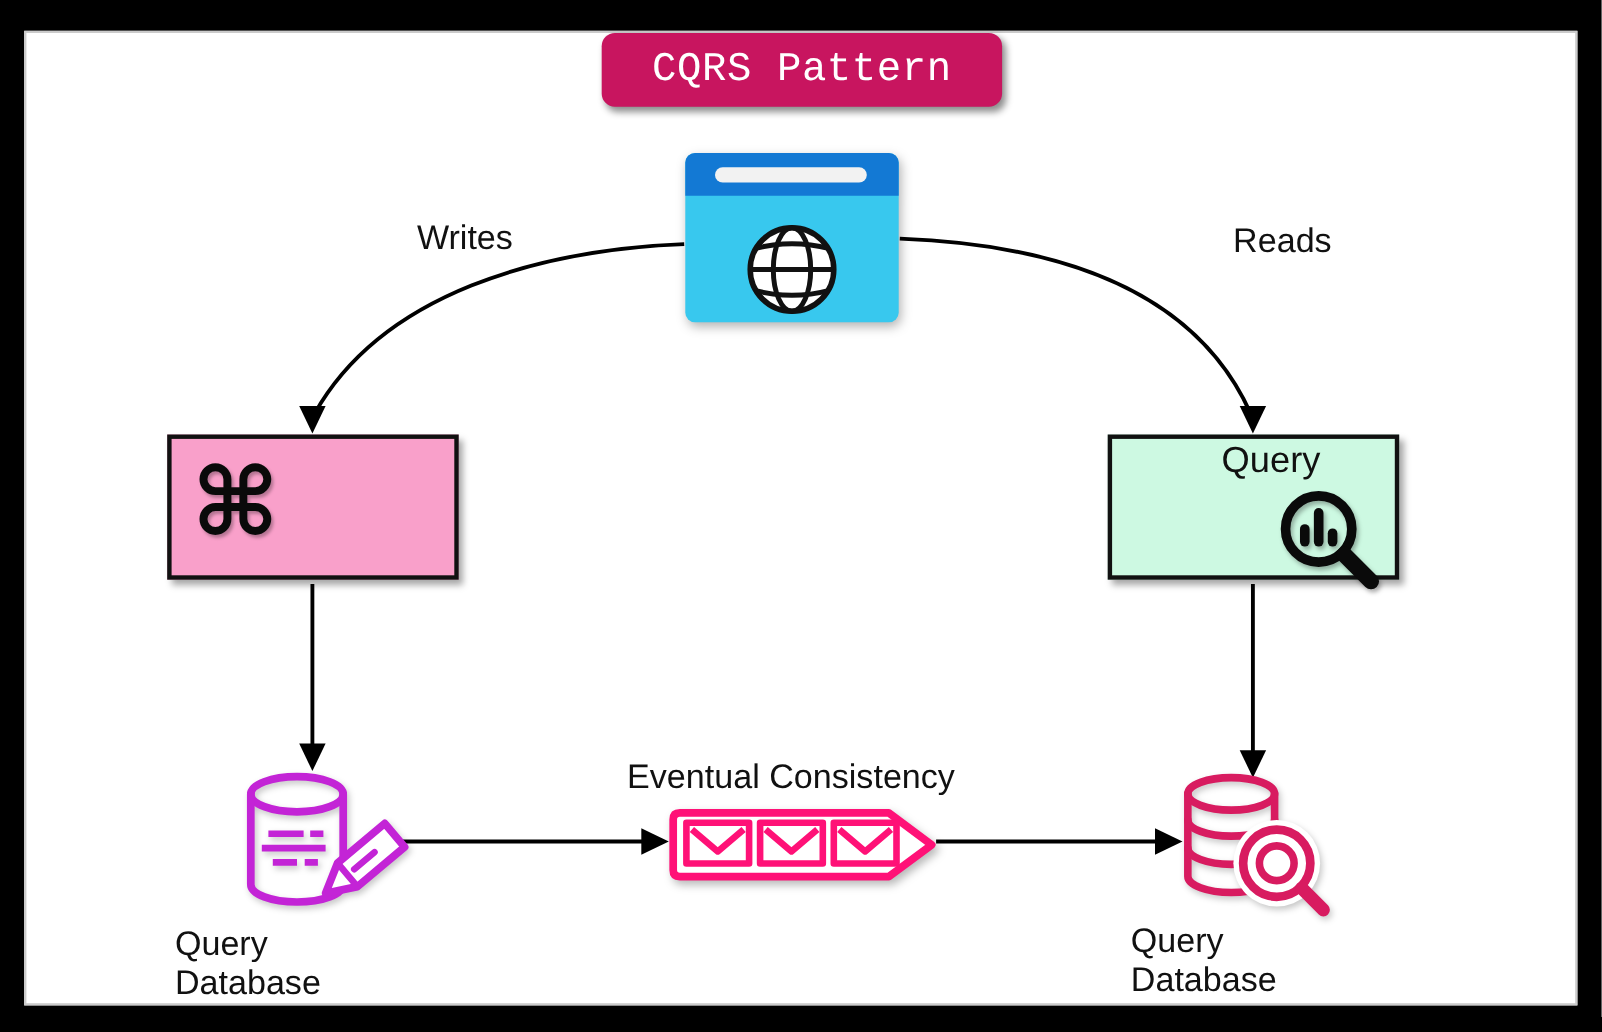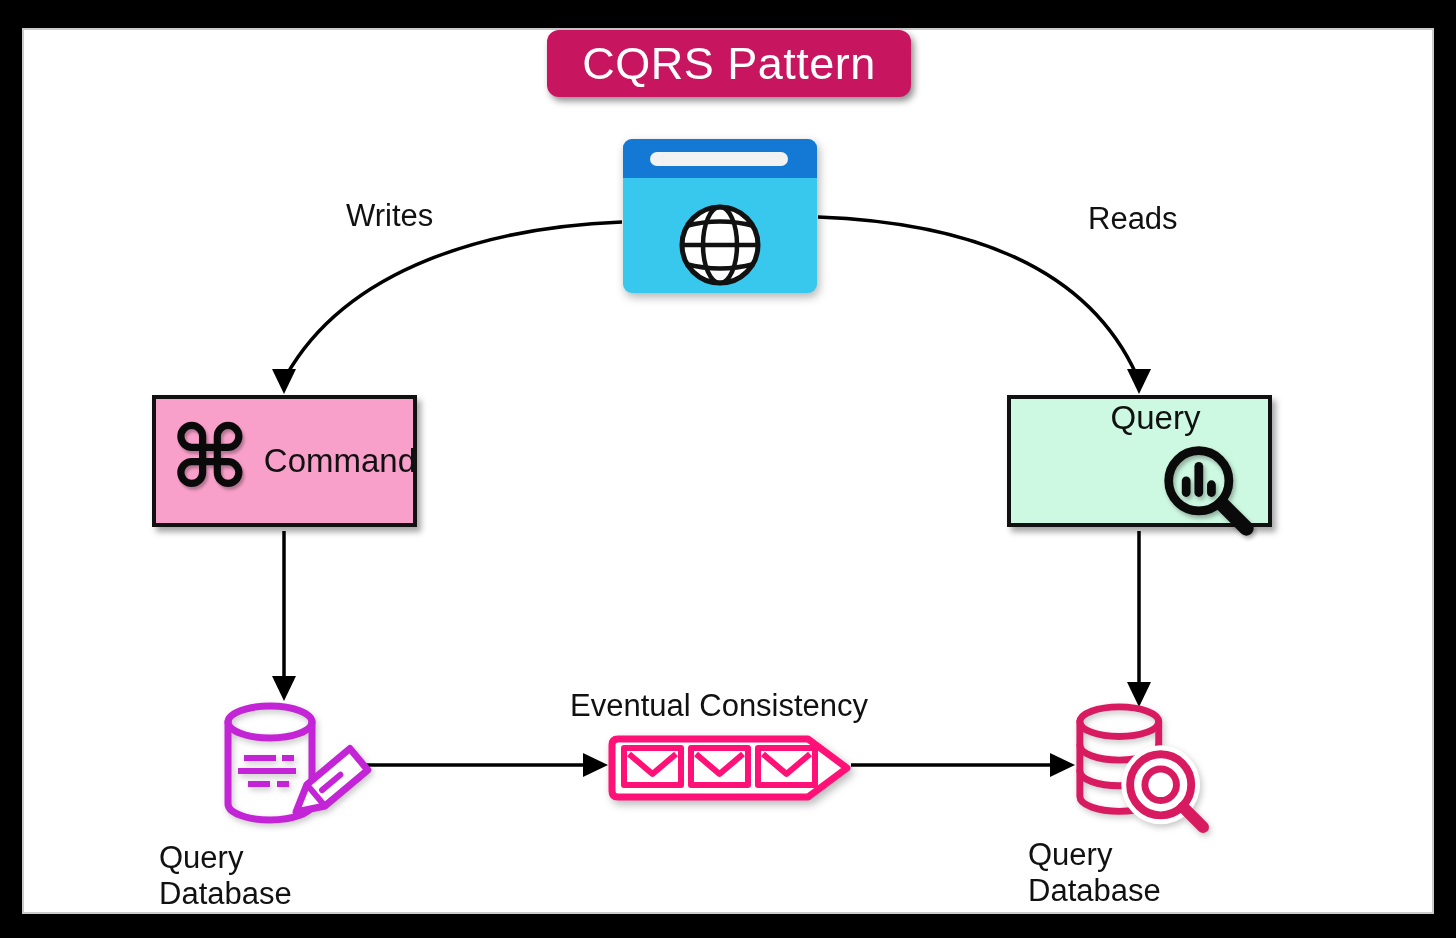--- a/index.html
+++ b/index.html
@@ -15,38 +15,38 @@
     border:2px solid #cbcbcb;box-sizing:border-box;z-index:0;
   }
   #edges{position:absolute;left:0;top:0;width:1456px;height:938px;z-index:1;pointer-events:none;}
 
   .title-box{
     position:absolute;left:547px;top:30px;width:364px;height:67px;z-index:2;
     background:var(--title-bg,#c8155f);border-radius:12px;
     display:flex;align-items:center;justify-content:center;
     box-shadow:3px 4px 7px rgba(0,0,0,.45);
   }
-  .title-box span{color:var(--title-text,#fff);font-size:45px;letter-spacing:.5px;}
+  .title-box span{color:var(--title-text,#fff);font-size:37px;letter-spacing:.5px;font-family:Liberation Mono, monospace;}
 
   .browser{
     position:absolute;left:623px;top:139px;width:194px;height:154px;z-index:2;
     background:var(--browser-body,#38c8ee);border-radius:9px;
     filter:drop-shadow(2px 4px 5px rgba(0,0,0,.30));
   }
   .browser .topbar{
     position:absolute;left:0;top:0;width:194px;height:39px;
     background:var(--browser-top,#1379d4);border-radius:9px 9px 0 0;
   }
   .browser .addressbar{
     position:absolute;left:27px;top:13px;width:138px;height:14px;
     background:var(--browser-addressbar,#f2f2f2);border-radius:7px;
   }
   .browser svg{position:absolute;left:47px;top:56px;overflow:visible;}
 
-  .edge-label{position:absolute;z-index:2;font-size:31px;color:var(--label-text,#111);}
+  .edge-label{position:absolute;z-index:2;font-size:31px;color:var(--label-text,#111);margin-left:33px;}
   .writes-label{left:346px;top:198px;}
   .reads-label{left:1088px;top:201px;}
 
   .node{
     position:absolute;width:265px;height:132px;z-index:2;box-sizing:border-box;
     border:4px solid var(--node-border,#111);
     display:flex;align-items:center;
     box-shadow:4px 5px 6px rgba(0,0,0,.35);
   }
   .node .node-label{font-size:33px;color:var(--label-text,#111);}
@@ -120,21 +120,20 @@
       <path d="M 16 69 Q 50 78 84 69" stroke-width="4.5"></path>
     </g>
   </svg>
 </div>
 
 <div class="edge-label writes-label">Writes</div>
 <div class="edge-label reads-label">Reads</div>
 
 <div class="node command-node">
   <span class="cmd-glyph">⌘</span>
-  <span class="node-label">Command</span>
 </div>
 
 <div class="node query-node">
   <span class="node-label">Query</span>
   <svg width="102" height="102" viewBox="0 0 105 105">
     <g class="stroke-black" fill="none" stroke-linecap="round">
       <circle cx="42" cy="40" r="31" stroke-width="9"></circle>
       <line x1="29" y1="52" x2="29" y2="40" stroke-width="9"></line>
       <line x1="42" y1="52" x2="42" y2="25" stroke-width="9"></line>
       <line x1="55" y1="52" x2="55" y2="44" stroke-width="9"></line>

